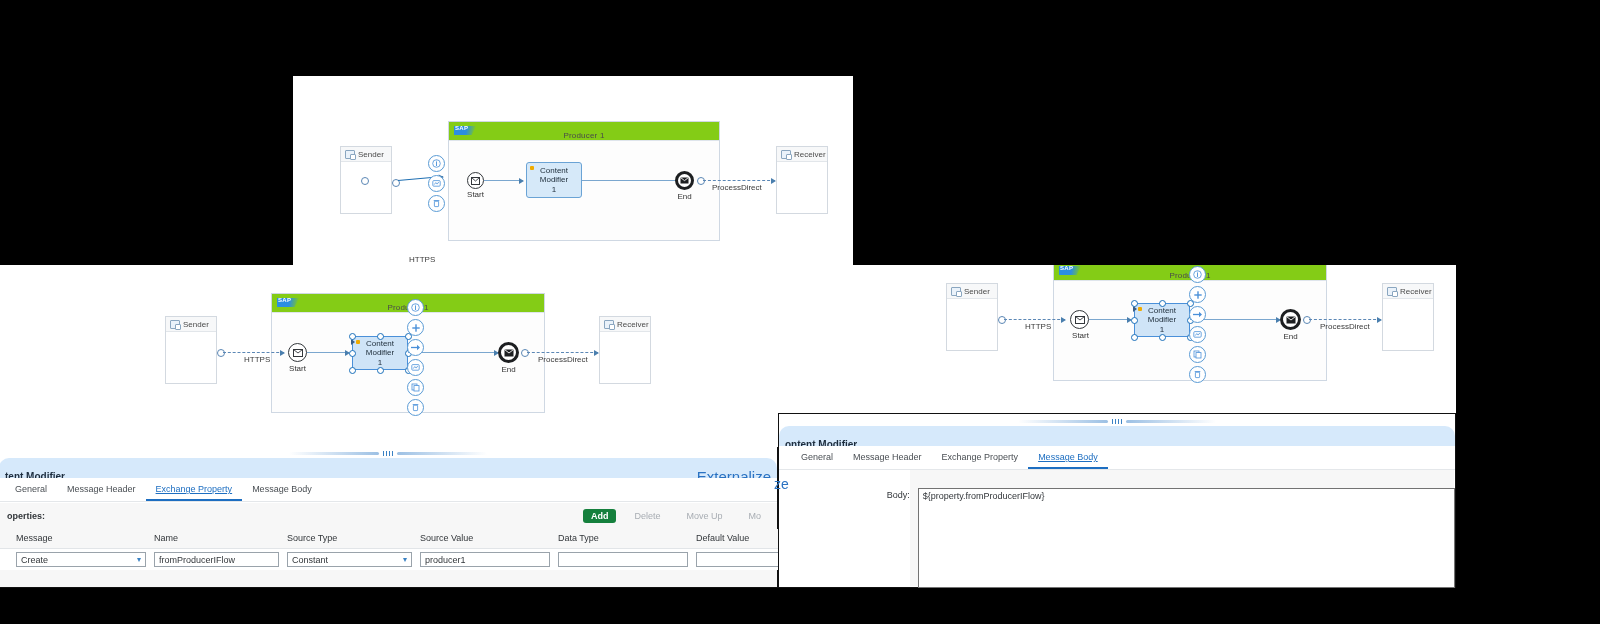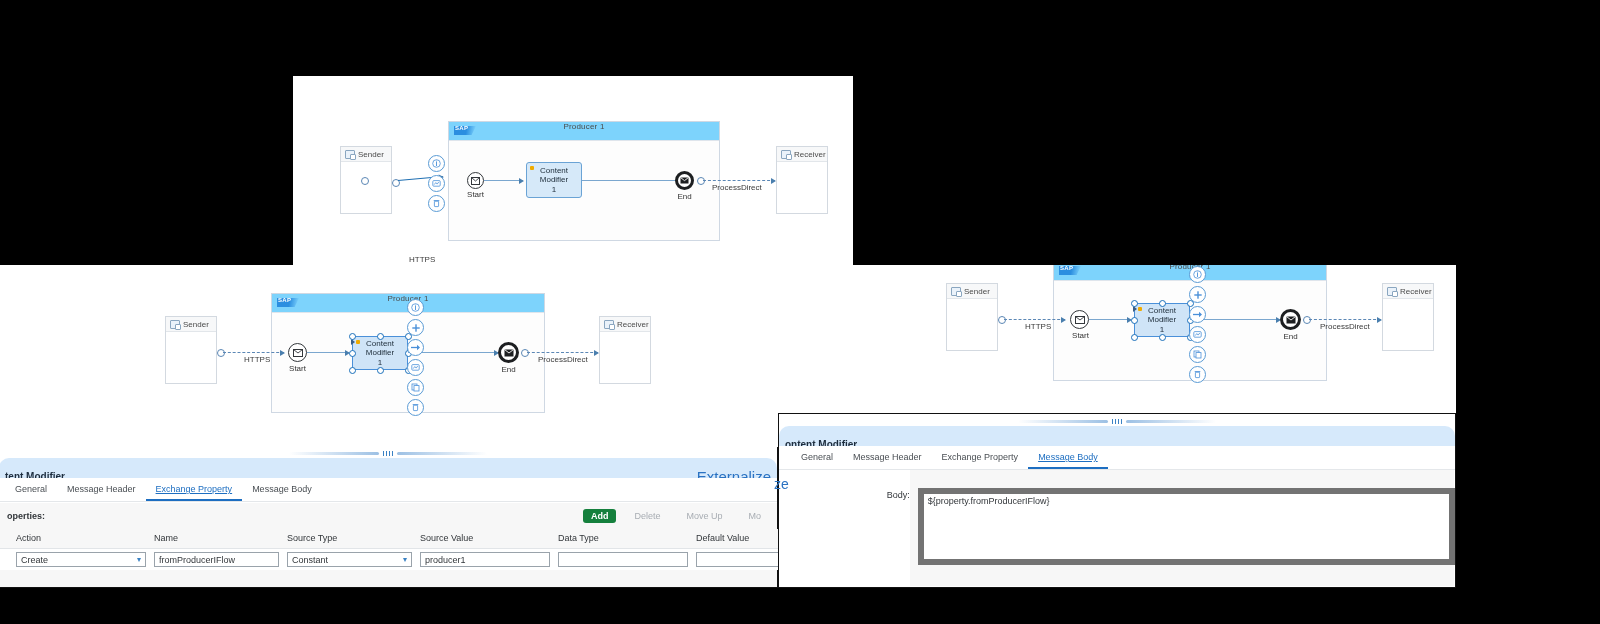--- a/index.html
+++ b/index.html
@@ -3,21 +3,21 @@
 <meta charset="utf-8">
 <style>
   html,body{margin:0;padding:0;background:#000;}
   body{width:1600px;height:624px;position:relative;overflow:hidden;
        font-family:"Liberation Sans",sans-serif;font-size:11px;color:#32363a;}
 
   
   .canvas{position:absolute;background:#fff;overflow:hidden;}
   .pool{position:absolute;border:1px solid #cfd8e3;background:#fdfdfd;box-sizing:border-box;}
   .pool-head{position:absolute;left:0;top:0;right:0;height:18px;border-bottom:1px solid #dfe5ec;
-             background:#7dd3fc;display:flex;align-items:flex-start;justify-content:center;}
+             background:#84cc16;display:flex;align-items:flex-end;justify-content:center;}
   .pool-title{font-size:8px;color:#4a4a4a;letter-spacing:.2px;}
   .saplogo{position:absolute;left:5px;top:4px;width:22px;height:9px;
            background:linear-gradient(100deg,#2b8ee0 0%,#2b8ee0 55%,rgba(43,142,224,0) 96%);
            clip-path:polygon(0 0,100% 0,80% 100%,0 100%);}
   .saplogo::after{content:"SAP";position:absolute;left:1px;top:-1px;font-size:6px;
            font-weight:bold;color:#fff;letter-spacing:.3px;}
 
   .partner{position:absolute;border:1px solid #d3d9e0;background:#fff;box-sizing:border-box;}
   .partner-head{height:15px;border-bottom:1px solid #e2e6ea;background:#f7f8f9;
                 display:flex;align-items:center;gap:3px;padding-left:4px;box-sizing:border-box;}
@@ -436,21 +436,21 @@
         <col style="width:138px">
         <col style="width:133px">
         <col style="width:133px">
       <col style="width:138px">
         <col style="width:138px">
         <col style="width:102px">
     </colgroup>
     <thead>
       <tr>
         <th></th>
-        <th>Action</th>
+        <th>Message</th>
         <th>Name</th>
         <th>Source Type</th>
         <th>Source Value</th>
         <th>Data Type</th>
         <th>Default Value</th>
       </tr>
     </thead>
     <tbody>
       <tr>
         <td></td>
@@ -505,16 +505,16 @@
     <span class="tab active">Message Body</span>
   </div>
 
   <div style="position:absolute;left:1px;top:56px;width:130px;bottom:1px;background:#fff;border-right:1px solid #e3e6e9;">
     <span style="position:absolute;left:-6px;top:6px;font-size:14px;color:#2a72c2;">ze</span>
   </div>
   <div class="sect" style="left:131px;top:56px;right:1px;bottom:1px;background:#f7f7f7;width:auto;">
   </div>
   <div class="fieldrow" style="left:100px;top:74px;right:0px;">
     <span class="fieldlabel" style="width:32px;padding-top:2px;">Body:</span>
-    <span style="margin-left:8px;width:560px;height:77px;border:6px solid #737373;background:#fff;
+    <span style="margin-left:8px;width:560px;height:100px;border:1px solid #737373;background:#fff;
                  font-size:9px;color:#32363a;padding:2px 4px;box-sizing:border-box;display:block;overflow:hidden;">${property.fromProducerIFlow}</span>
   </div>
 </div>
 
 </body></html>

